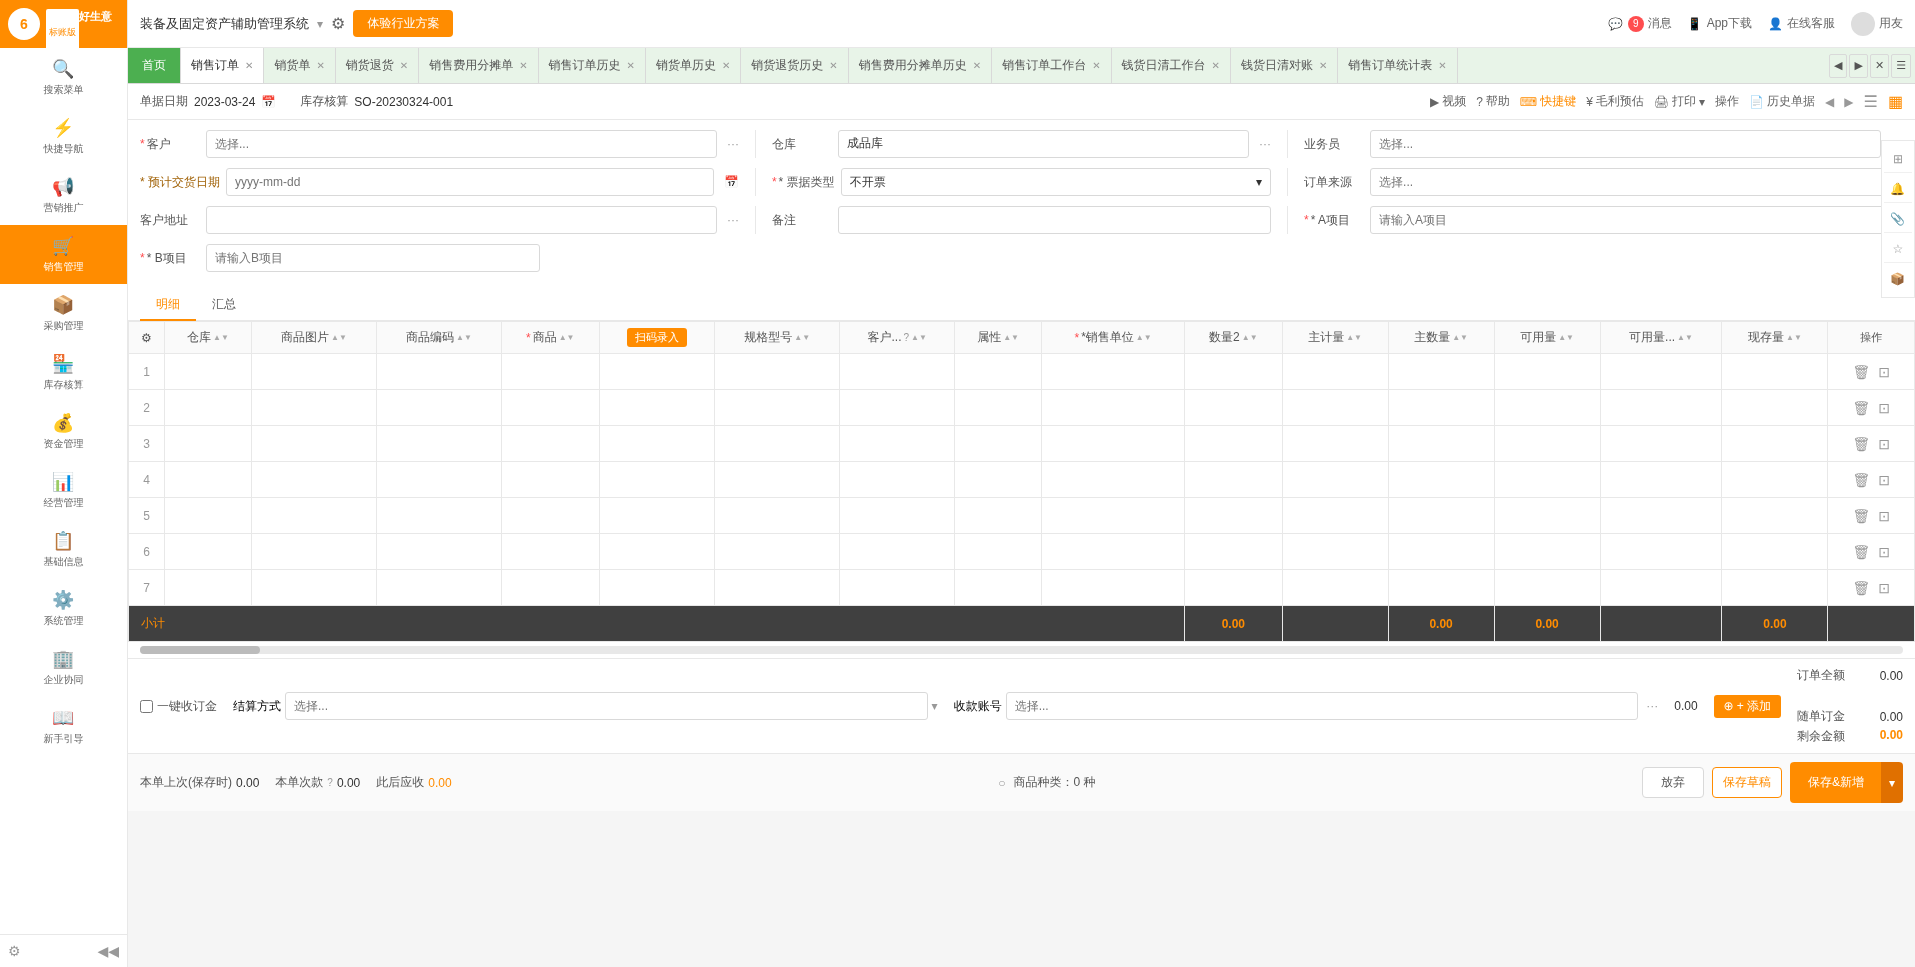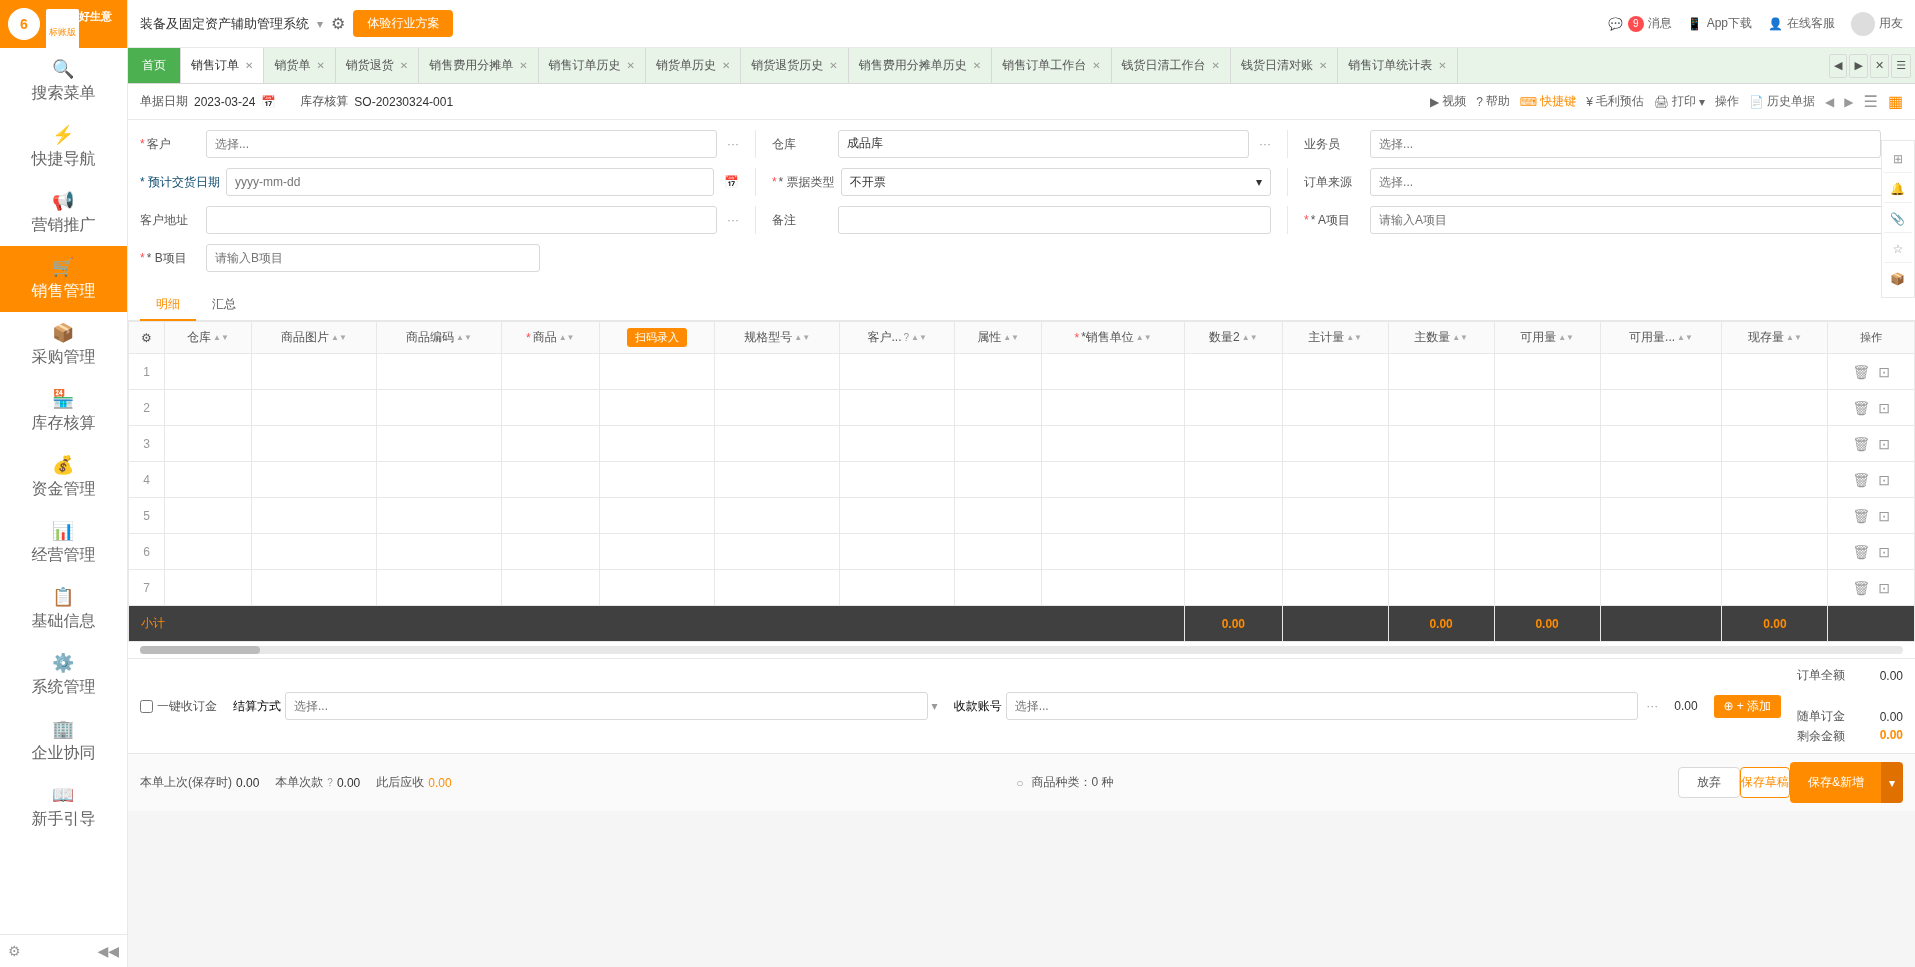--- a/index.html
+++ b/index.html
@@ -7,21 +7,21 @@
 
     
     .sidebar { width: 128px; min-width: 128px; background: #fff; display: flex; flex-direction: column; border-right: 1px solid #e8e8e8; height: 967px; }
     .sidebar-logo { background: #ff8c00; padding: 10px 8px; display: flex; align-items: center; gap: 6px; height: 48px; }
     .sidebar-logo-icon { width: 32px; height: 32px; background: #fff; border-radius: 50%; display: flex; align-items: center; justify-content: center; font-size: 14px; color: #ff8c00; font-weight: bold; flex-shrink: 0; }
     .sidebar-logo-tag { background: #fff; color: #ff8c00; font-size: 9px; padding: 18px 3px; border-radius: 2px; }
     .sidebar-menu { flex: 1; overflow-y: auto; }
     .sidebar-item { display: flex; flex-direction: column; align-items: center; padding: 10px 4px; cursor: pointer; color: #666; gap: 3px; }
     .sidebar-item.active { background: #ff8c00; color: #fff; }
     .sidebar-item-icon { font-size: 18px; }
-    .sidebar-item-label { font-size: 16px; text-align: center; }
+    .sidebar-item-label { font-size: 10px; text-align: center; }
     .sidebar-bottom { padding: 8px; display: flex; justify-content: space-between; align-items: center; border-top: 1px solid #e8e8e8; }
     .sidebar-bottom-icon { color: #999; cursor: pointer; font-size: 14px; }
 
     
     .main { flex: 1; display: flex; flex-direction: column; overflow: hidden; }
 
     
     .topbar { height: 48px; background: #fff; display: flex; align-items: center; justify-content: space-between; padding: 0 12px; border-bottom: 1px solid #e8e8e8; }
     .topbar-left { display: flex; align-items: center; gap: 8px; }
     .topbar-title { font-size: 13px; color: #333; }
@@ -85,23 +85,23 @@
 
     
     .bottom-bar { display: flex; align-items: center; padding: 8px 12px; background: #fff; border-top: 1px solid #e8e8e8; gap: 16px; }
     .bottom-field { display: flex; align-items: center; gap: 4px; color: #555; }
     .bottom-val { color: #333; }
     .bottom-val.orange { color: #ff8c00; }
 
     
     .footer-actions { display: flex; align-items: center; padding: 8px 12px; background: #fafafa; border-top: 1px solid #e8e8e8; justify-content: space-between; }
     .footer-left { display: flex; align-items: center; gap: 16px; color: #555; }
-    .footer-right { display: flex; align-items: center; gap: 0; }
+    .footer-right { display: flex; align-items: center; gap: 8px; }
     .btn-discard { background: #fff; color: #555; border: 1px solid #d9d9d9; padding: 6px 18px; border-radius: 4px; cursor: pointer; }
-    .btn-save-draft { background: #fff; color: #ff8c00; border: 1px solid #ff8c00; padding: 6px 0; border-radius: 4px; cursor: pointer; }
+    .btn-save-draft { background: #fff; color: #ff8c00; border: 1px solid #ff8c00; padding: 6px 10px; border-radius: 4px; cursor: pointer; }
     .btn-save-new { background: #ff8c00; color: #fff; border: none; padding: 12px 18px; border-radius: 4px; cursor: pointer; display: flex; align-items: center; gap: 4px; }
     .btn-save-new-arrow { background: #e07000; color: #fff; border: none; padding: 6px 8px; border-radius: 0 4px 4px 0; cursor: pointer; margin-left: -1px; }
 
     .form-section { padding: 0 12px; background: #fff; }
 
     .checkbox-label { display: flex; align-items: center; gap: 4px; color: #555; cursor: pointer; }
     input[type=checkbox] { width: 13px; height: 13px; }
 
     .col-header-sort { display: inline-flex; align-items: center; gap: 2px; }
     .sort-arrows { display: flex; flex-direction: column; font-size: 8px; line-height: 1; color: #aaa; }
@@ -336,21 +336,21 @@
           <div class="form-divider"></div>
           <div class="form-field" style="flex:1.2;">
             <span class="form-label">业务员</span>
             <input class="form-input" type="text" style="flex: 1 1 0%;" placeholder="选择...">
             <span class="form-more">···</span>
           </div>
         </div>
 
         <div class="form-row">
           <div class="form-field" style="flex:1.2;">
-            <span class="form-label" style="min-width:80px;color:#0c4a6e;">* 预计交货日期</span>
+            <span class="form-label" style="min-width:80px;color:#a16207;">* 预计交货日期</span>
             <input class="form-input" type="text" style="flex: 1 1 0%;" placeholder="yyyy-mm-dd">
             <span style="color:#999;cursor:pointer;margin-left:4px;">📅</span>
           </div>
           <div class="form-divider"></div>
           <div class="form-field" style="flex:1;">
             <span class="form-label required">* 票据类型</span>
             <div class="form-select">
               <span>不开票</span>
               <span>▾</span>
             </div>

